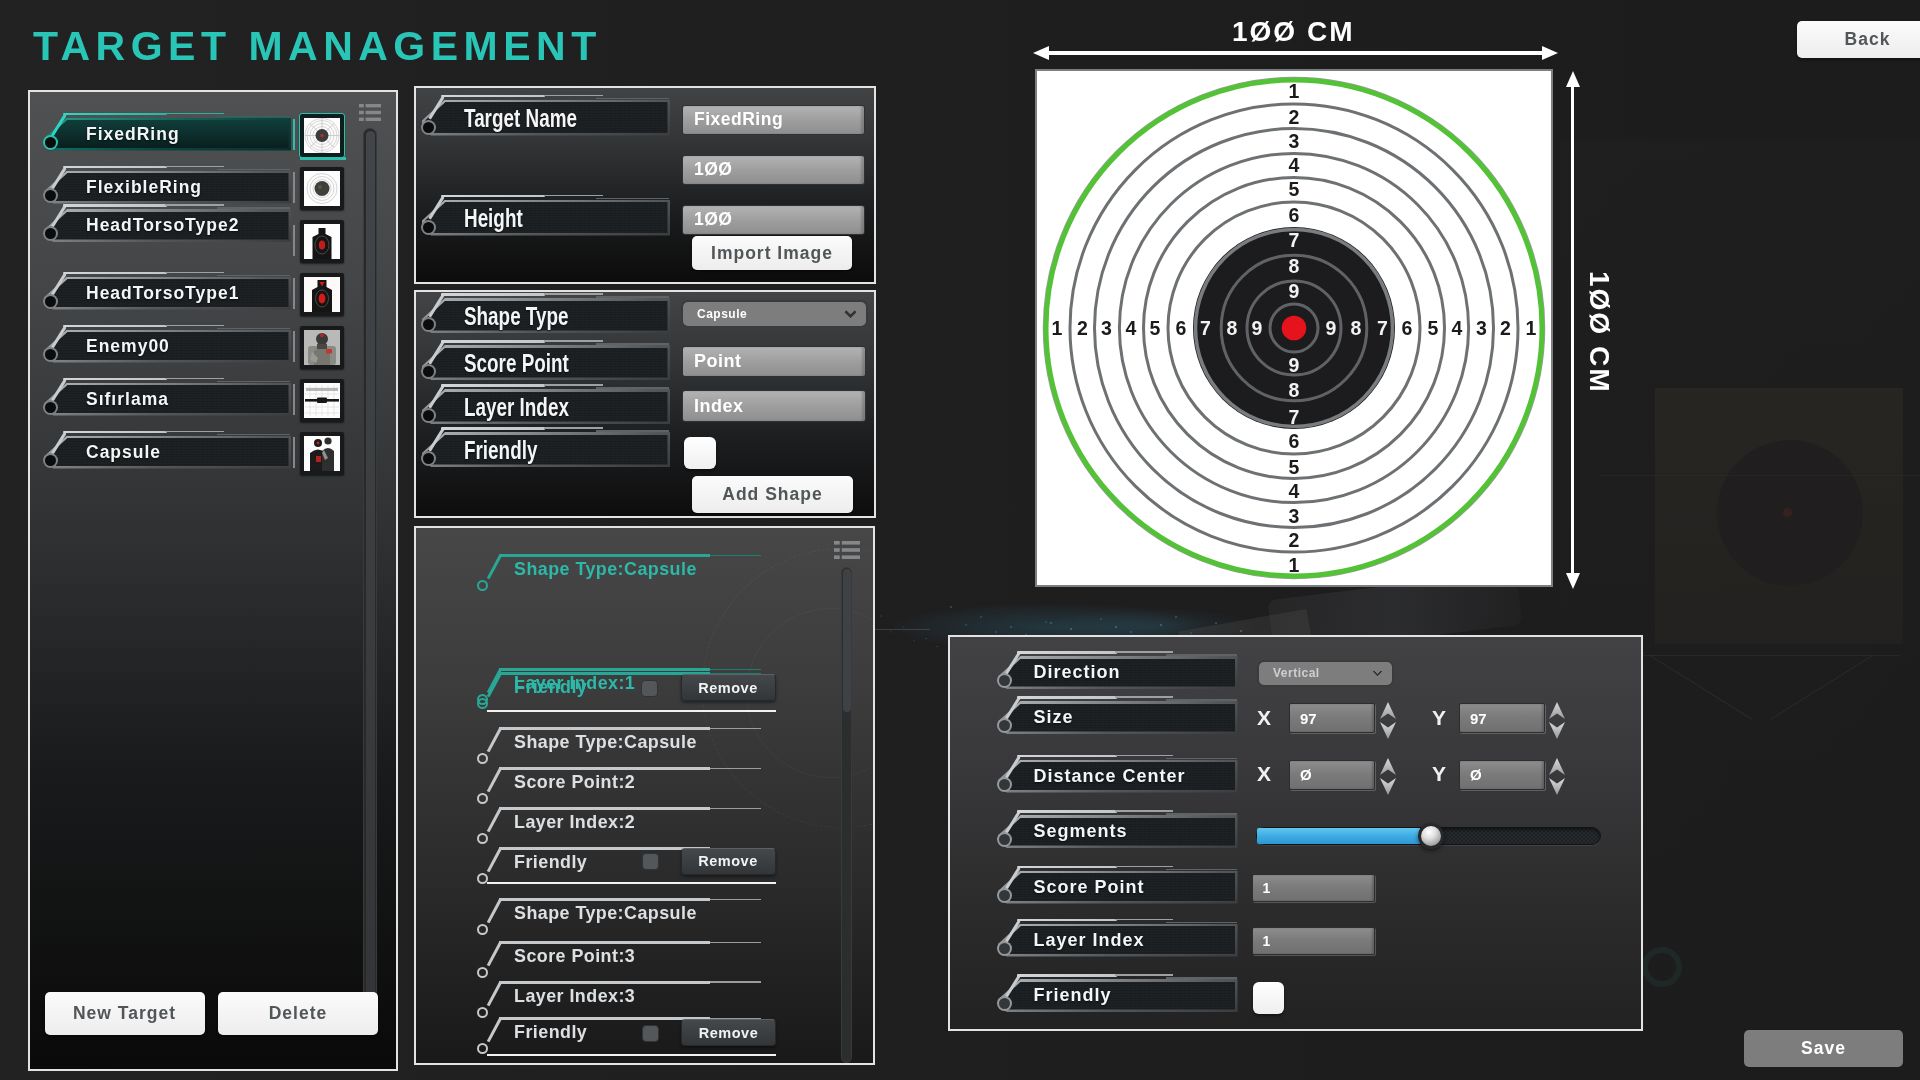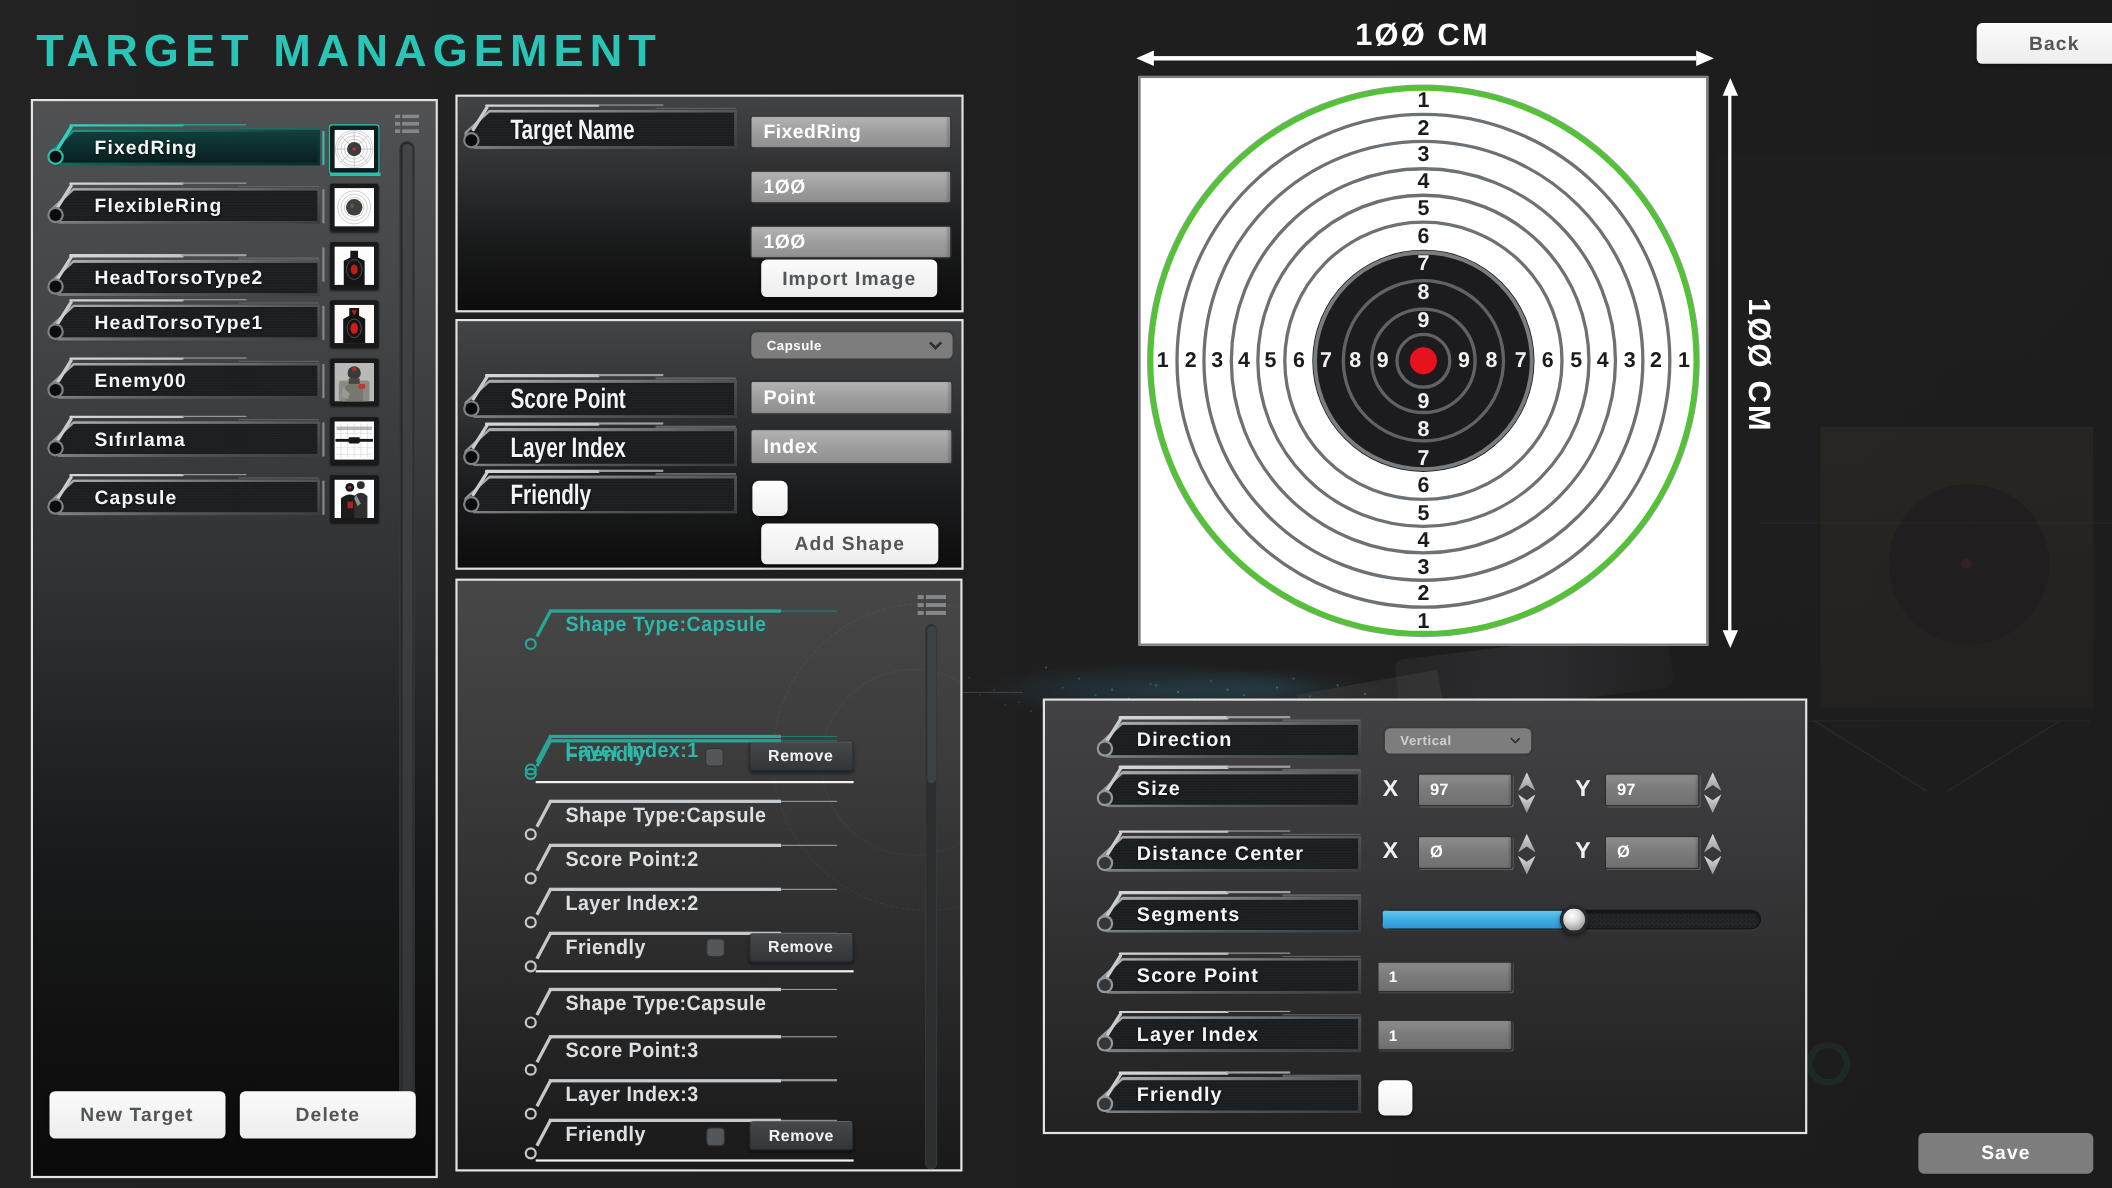--- a/index.html
+++ b/index.html
@@ -244,21 +244,21 @@
 <div class="thumb" style="left:299.5px;top:166.5px;">
       <svg width="36" height="35">
         <rect x="0" y="0" width="36" height="35" fill="#fdfdfd"></rect>
         <circle cx="18" cy="17.5" r="9" fill="none" stroke="#c9c9c9" stroke-width="0.8"></circle>
         <circle cx="18" cy="17.5" r="12" fill="none" stroke="#c9c9c9" stroke-width="0.8"></circle>
         <circle cx="18" cy="17.5" r="15" fill="none" stroke="#c9c9c9" stroke-width="0.8"></circle>
         <circle cx="18" cy="17.5" r="7.5" fill="#3f4039"></circle>
         <circle cx="16" cy="16" r="2" fill="#55564e"></circle>
       </svg>
     </div>
-<div class="plate" style="left:44px;top:236px;width:247px;height:33px;text-align:right;">
+<div class="plate" style="left:44px;top:209px;width:247px;height:33px;text-align:right;">
       <div class="pm"></div>
       <div class="pi"></div>
       <div class="d0"></div>
       <div class="a1"></div>
       <div class="a2"></div>
       <div class="a3"></div>
       <div class="c"></div>
       <div class="t" style="">HeadTorsoType2</div>
     </div>
 <div class="vline" style="left:292.5px;top:224.5px;height:31px;background:#85888a;"></div>
@@ -380,24 +380,44 @@
 <div class="plate big" style="left:422px;top:99.5px;width:248px;height:36px;">
       <div class="pm"></div>
       <div class="pi"></div>
       <div class="d0"></div>
       <div class="a1"></div>
       <div class="a2"></div>
       <div class="a3"></div>
       <div class="c"></div>
       <div class="t" style="">Target Name</div>
     </div>
+<div class="plate big" style="left:422px;top:199.5px;width:248px;height:36px;">
+      <div class="pm"></div>
+      <div class="pi"></div>
+      <div class="d0"></div>
+      <div class="a1"></div>
+      <div class="a2"></div>
+      <div class="a3"></div>
+      <div class="c"></div>
+      <div class="t" style="">Height</div>
+    </div>
 <div class="input" style="left:682px;top:104.5px;width:183px;height:30.5px;">FixedRing</div>
 <div class="input" style="left:682px;top:154.5px;width:183px;height:30.5px;">1ØØ</div>
 <div class="input" style="left:682px;top:204.5px;width:183px;height:30.5px;">1ØØ</div>
 <div class="btn-white" style="left:692px;top:236px;width:160px;height:34px;">Import Image</div>
+<div class="plate big" style="left:422px;top:298px;width:248px;height:35px;">
+      <div class="pm"></div>
+      <div class="pi"></div>
+      <div class="d0"></div>
+      <div class="a1"></div>
+      <div class="a2"></div>
+      <div class="a3"></div>
+      <div class="c"></div>
+      <div class="t" style="">Shape Type</div>
+    </div>
 <div class="plate big" style="left:422px;top:345px;width:248px;height:35px;">
       <div class="pm"></div>
       <div class="pi"></div>
       <div class="d0"></div>
       <div class="a1"></div>
       <div class="a2"></div>
       <div class="a3"></div>
       <div class="c"></div>
       <div class="t" style="">Score Point</div>
     </div>

